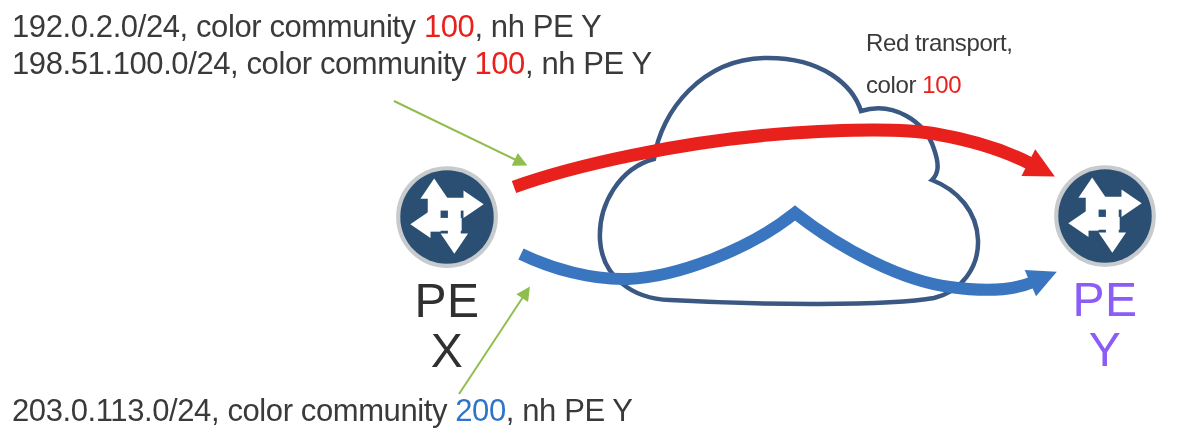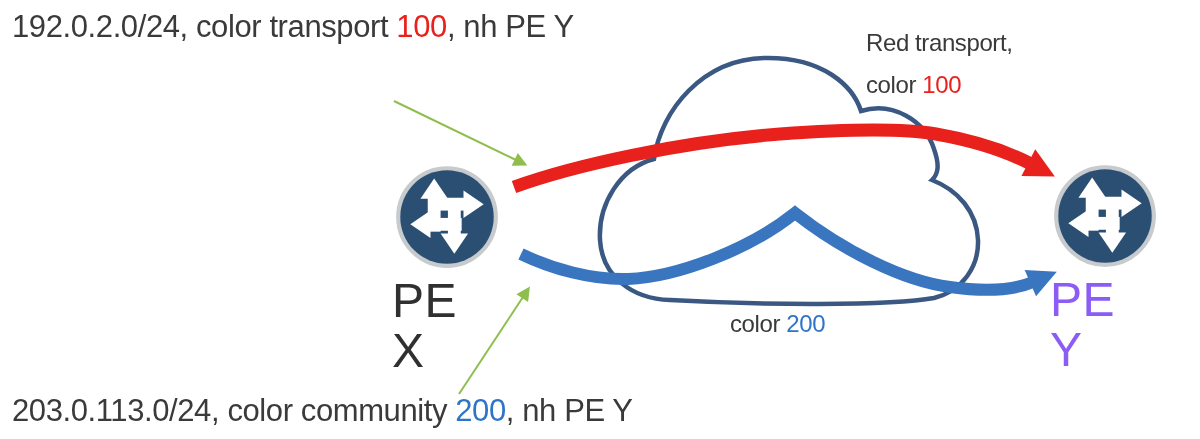--- a/index.html
+++ b/index.html
@@ -4,21 +4,21 @@
 <style>
   html,body{margin:0;padding:0;}
   body{
     width:1200px;height:439px;position:relative;background:#ffffff;
     font-family:"Liberation Sans", sans-serif;overflow:hidden;
   }
   .layer{position:absolute;left:0;top:0;width:1200px;height:439px;}
   .txt{position:absolute;white-space:nowrap;letter-spacing:-0.4px;}
   .routes{font-size:31px;line-height:37px;}
   .transport{font-size:24px;line-height:42px;}
-  .router{position:absolute;width:110px;}
+  .router{position:absolute;width:110px;text-align:center;}
   .router .badge{display:block;width:110px;height:110px;}
   .router .rlabel{
     display:block;margin-top:4px;font-size:48px;line-height:50px;
     letter-spacing:0.5px;font-weight:400;
   }
 </style>
 </head>
 <body>
 
 <svg class="layer" width="1200" height="439" viewBox="0 0 1200 439">
@@ -70,39 +70,39 @@
            C 575 165 680 142 780 134
            C 850 129 900 128 936 134
            C 976 141 1006 151 1031 164" fill="none" stroke-width="13" stroke-linecap="butt" marker-end="url(#head-red)" stroke="#e9211c"></path>
 
   <path d="M 394 101 L 516 160" fill="none" stroke-width="2" marker-end="url(#head-green)" stroke="#8fbe4d"></path>
   <path d="M 459 394 L 523 297" fill="none" stroke-width="2" marker-end="url(#head-green)" stroke="#8fbe4d"></path>
 </svg>
 
 <div class="txt routes" style="left: 12px; top: 8px; color: rgb(58, 58, 58);">
   <div>
-    <span>192.0.2.0/24, color transport </span><span style="color: rgb(233, 33, 28);">100</span><span>, nh PE Y</span>
+    <span>192.0.2.0/24, color community </span><span style="color: rgb(233, 33, 28);">100</span><span>, nh PE Y</span>
+  </div>
+  <div>
+    <span>198.51.100.0/24, color community </span><span style="color: rgb(233, 33, 28);">100</span><span>, nh PE Y</span>
   </div>
 </div>
 
 <div class="txt routes" style="left: 12px; top: 392px; color: rgb(58, 58, 58); text-align: right;">
   <span>203.0.113.0/24, color community </span><span style="color: rgb(46, 116, 201);">200</span><span>, nh PE Y</span>
 </div>
 
 <div class="txt transport" style="left: 866px; top: 22px; color: rgb(58, 58, 58);">
   <div>Red transport,</div>
   <div>
     <span>color </span><span style="color: rgb(233, 33, 28);">100</span>
   </div>
 </div>
 
 <div class="txt transport" style="left: 730px; top: 303px; color: rgb(58, 58, 58);">
-  <div>
-    <span>color </span><span style="color: rgb(46, 116, 201);">200</span>
-  </div>
 </div>
 
 <div class="router" style="left:392px;top:162px;">
   <svg class="badge" viewBox="0 0 120 120">
     <use href="#router-icon"></use>
   </svg>
   <span class="rlabel" style="color: rgb(48, 48, 48);">PE X</span>
 </div>
 
 <div class="router" style="left:1050px;top:161px;">

